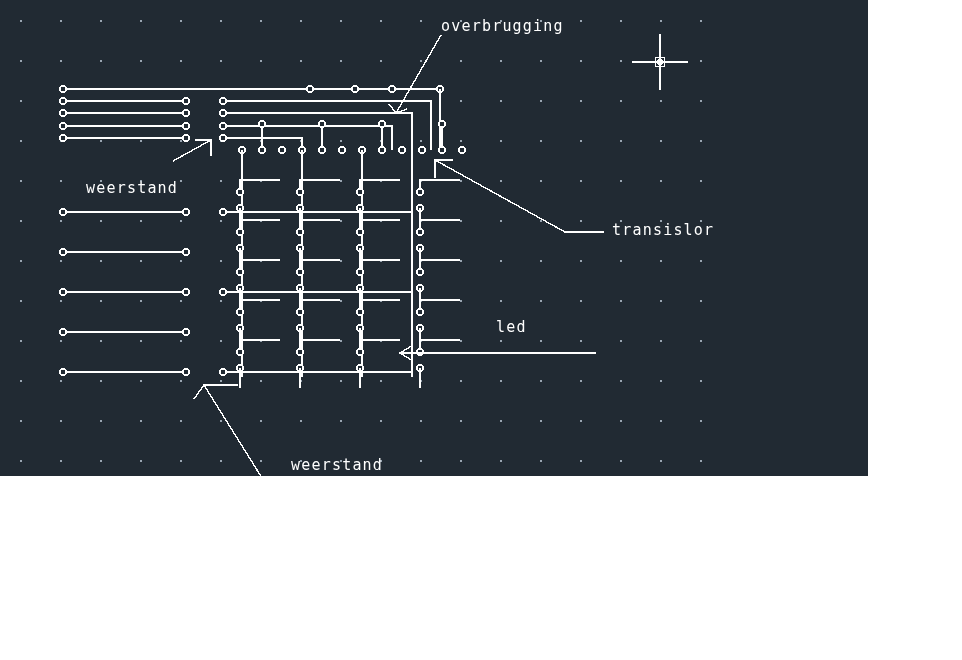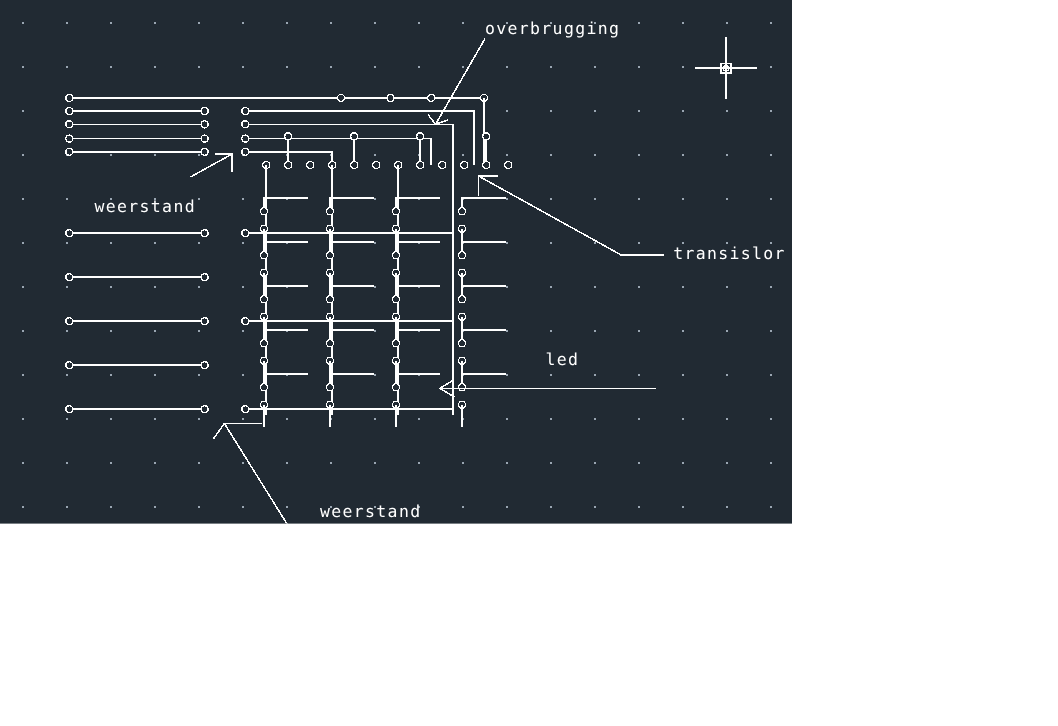--- a/index.html
+++ b/index.html
@@ -15,21 +15,21 @@
   #root {
     position: relative;
     width: 962px;
     height: 660px;
     background: #ffffff;
   }
   #canvas {
     position: absolute;
     left: 0;
     top: 0;
-    width: 720px;
+    width: 868px;
     height: 476px;
     background: #212a33;
   }
   #canvas svg {
     display: block;
   }
   .lbl {
     font-family: "DejaVu Sans Mono", monospace;
   }
 </style>

